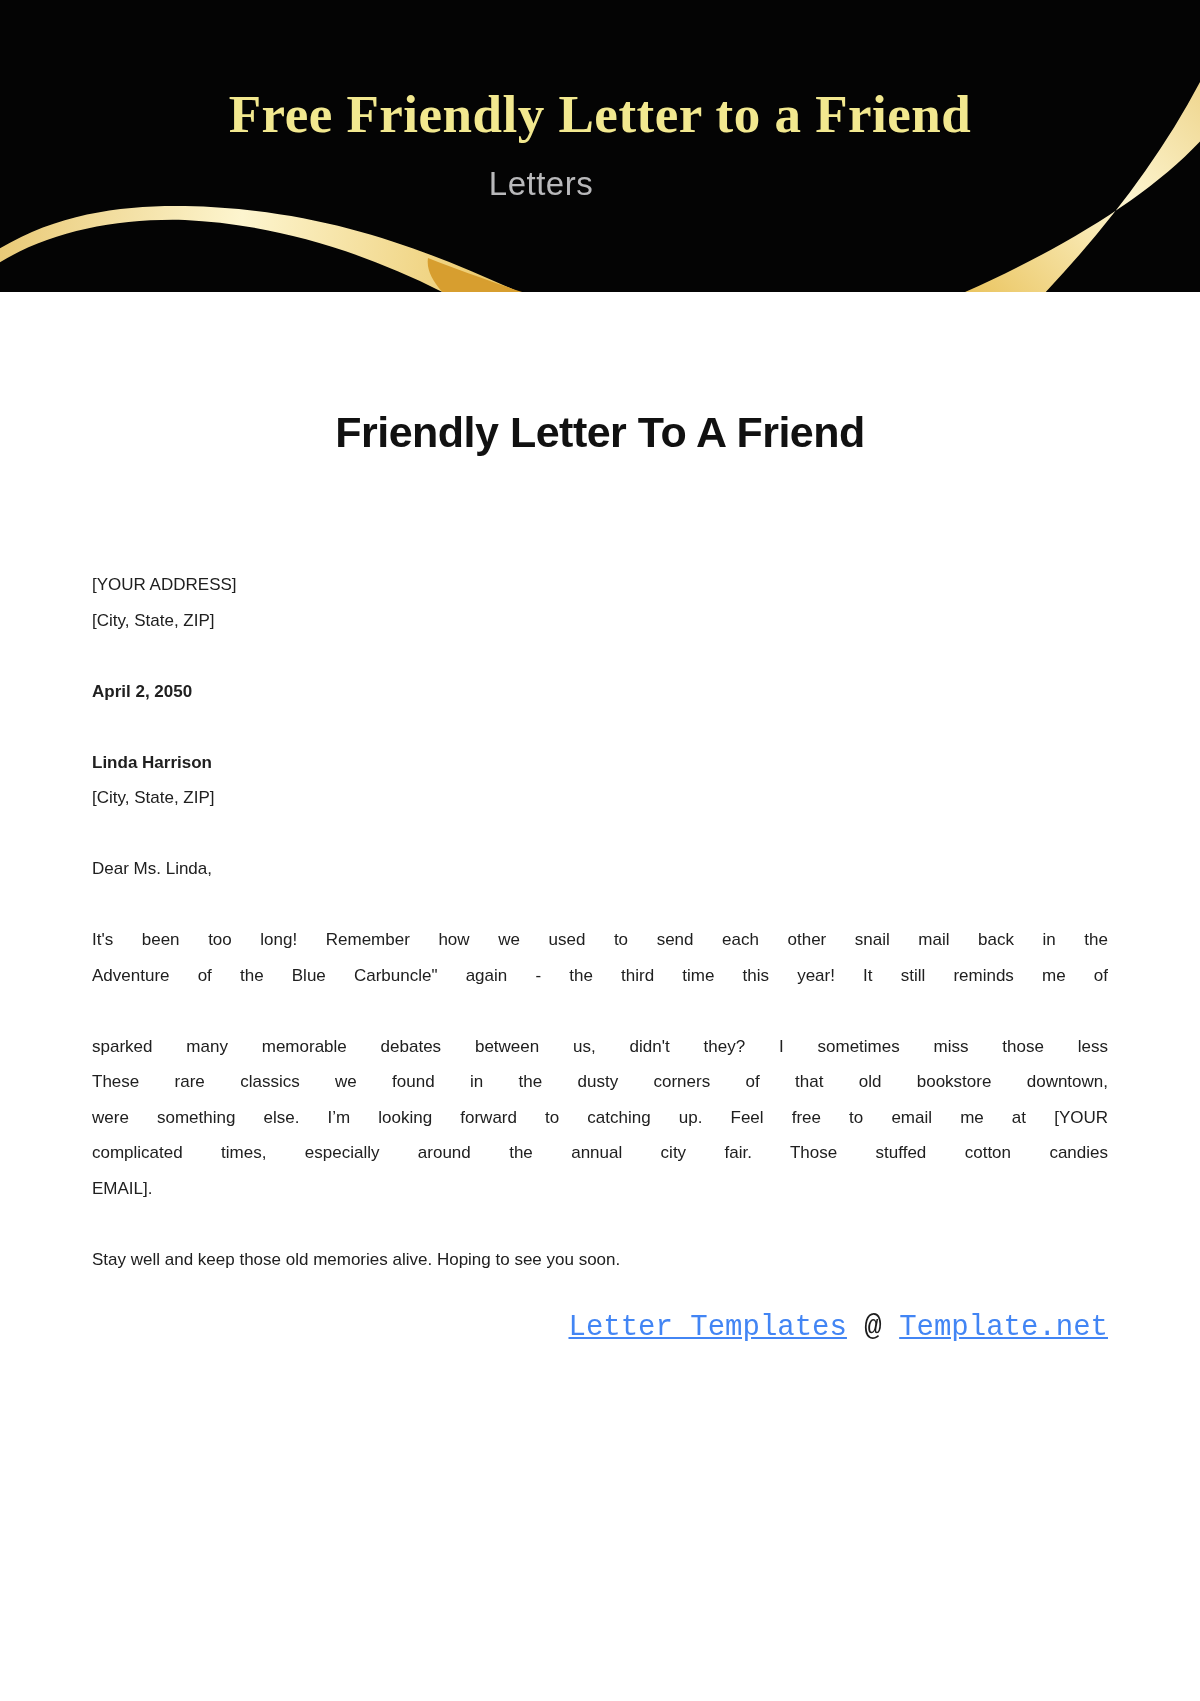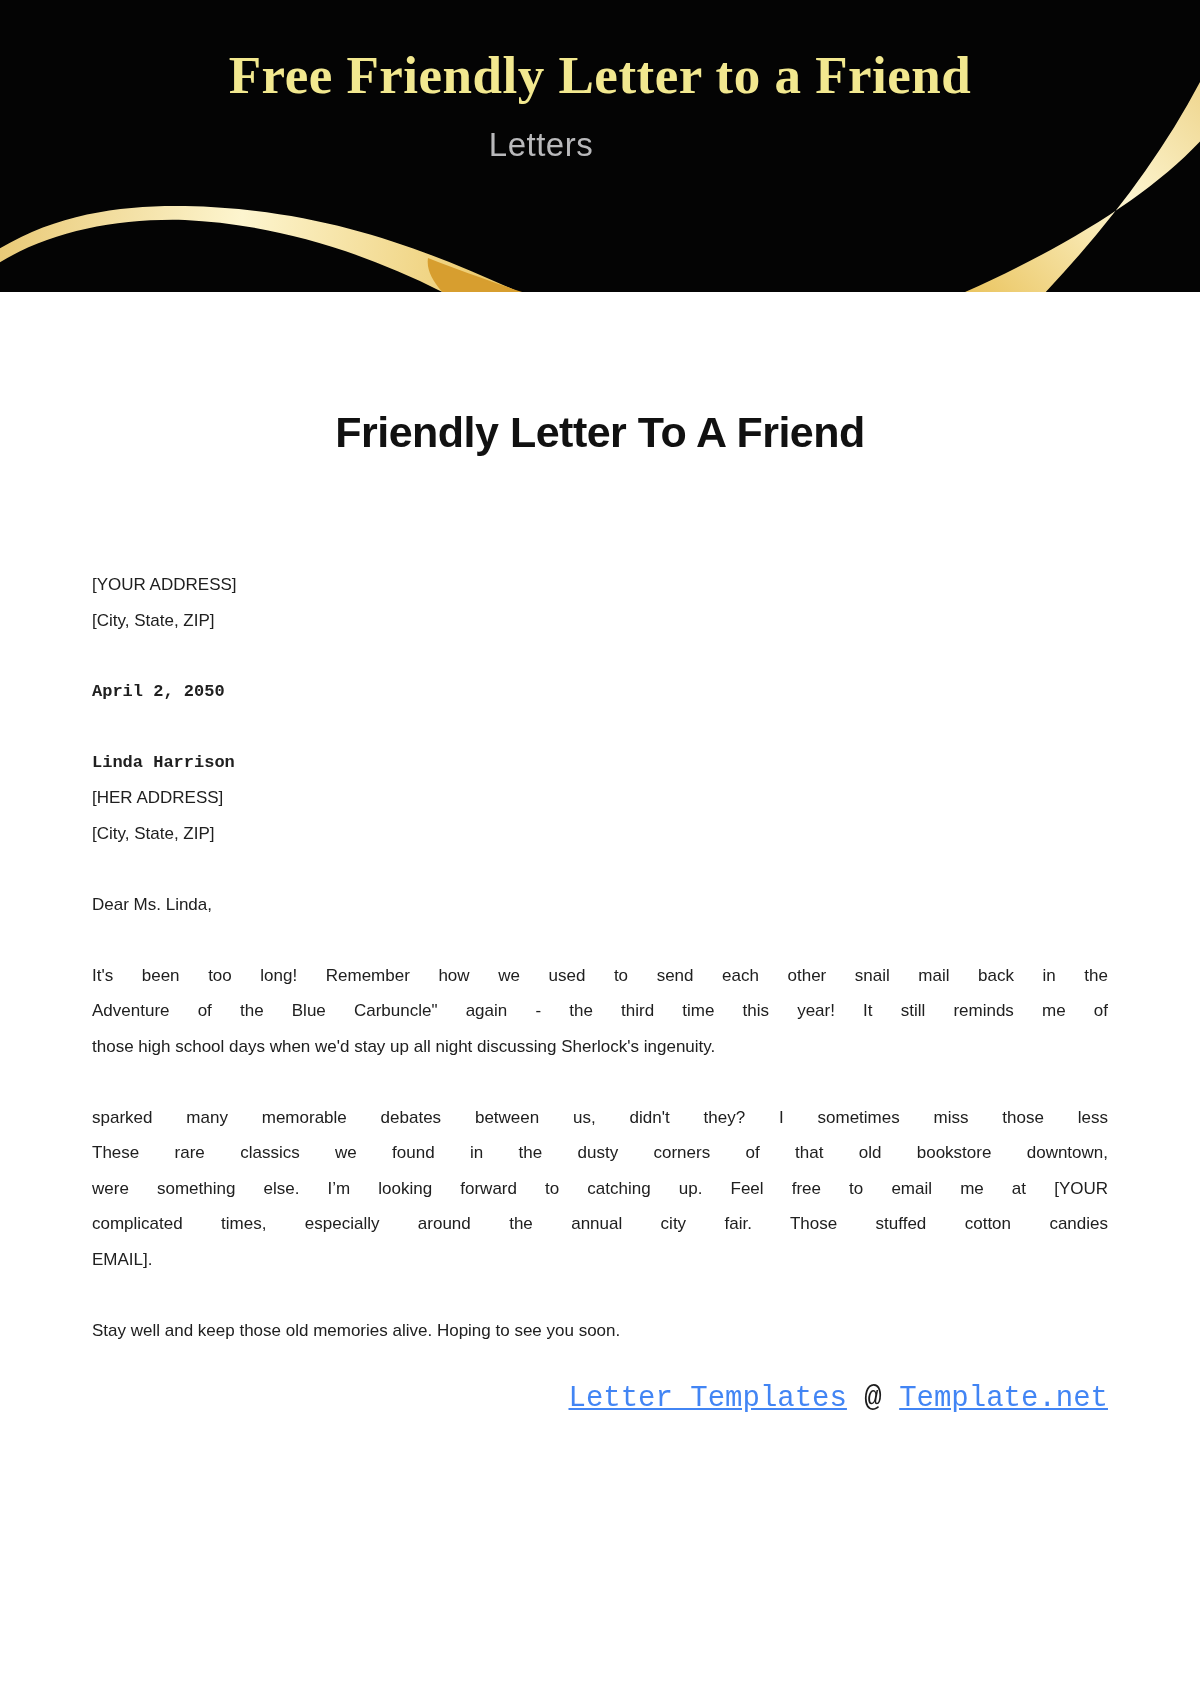--- a/index.html
+++ b/index.html
@@ -18,21 +18,21 @@
     background: var(--banner-bg, #040404);
     overflow: hidden;
   }
   .banner svg.swooshes {
     position: absolute; inset: 0;
     width: 100%; height: 100%;
     display: block;
   }
   .banner-title {
     position: relative; z-index: 2;
-    padding-top: 49px;
+    padding-top: 88px;
     text-align: center;
     font-family: "Liberation Serif", serif;
     font-weight: 700;
     font-size: 53px;
     line-height: 1;
     color: var(--banner-title-gold, #f2e88f);
     letter-spacing: 0.5px;
   }
   .banner-subtitle {
     position: relative; z-index: 2;
@@ -57,21 +57,21 @@
     font-weight: 700;
     letter-spacing: -0.5px;
     color: #111111;
   }
   .letter-text {
     margin-top: 112px;
     font-size: 17px;
     line-height: 35.5px;
   }
   .block { margin: 0 0 35.5px 0; }
-  .bold { font-weight: 700; font-family: Liberation Mono, monospace; }
+  .bold { font-weight: 700; }
   .pline { text-align: justify; text-align-last: justify; }
   .pline.last { text-align-last: left; }
 
   
   .footer {
     margin-top: 26px;
     text-align: right;
     font-size: 29px;
     line-height: 30px;
     font-family: Liberation Mono, monospace;
@@ -116,31 +116,29 @@
   <div class="letter-text">
     <div class="block">
       <div>[YOUR ADDRESS]</div>
       <div>[City, State, ZIP]</div>
     </div>
 
     <div class="block bold">April 2, 2050</div>
 
     <div class="block">
       <div class="bold">Linda Harrison</div>
-      <div>[HER ADDRESS]</div>
       <div>[City, State, ZIP]</div>
     </div>
 
     <div class="block">Dear Ms. Linda,</div>
 
     <div id="paragraphs">
         <div class="block">
           <div class="pline">It's been too long! Remember how we used to send each other snail mail back in the</div>
           <div class="pline">Adventure of the Blue Carbuncle" again - the third time this year! It still reminds me of</div>
-          <div class="pline last">those high school days when we'd stay up all night discussing Sherlock's ingenuity.</div>
         </div>
         <div class="block">
           <div class="pline">sparked many memorable debates between us, didn't they? I sometimes miss those less</div>
           <div class="pline">These rare classics we found in the dusty corners of that old bookstore downtown,</div>
           <div class="pline">were something else. I’m looking forward to catching up. Feel free to email me at [YOUR</div>
           <div class="pline">complicated times, especially around the annual city fair. Those stuffed cotton candies</div>
           <div class="pline last">EMAIL].</div>
         </div>
         <div class="block">
           <div class="pline last">Stay well and keep those old memories alive. Hoping to see you soon.</div>

